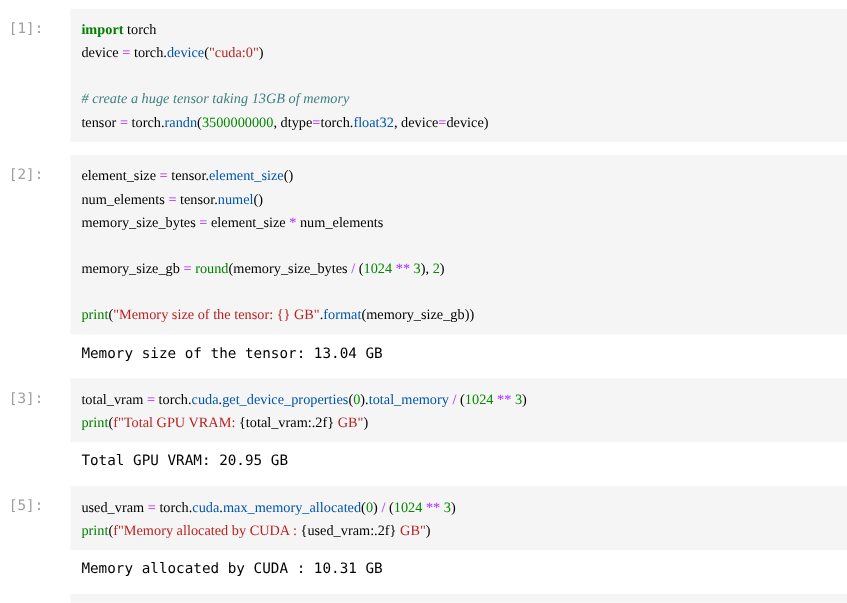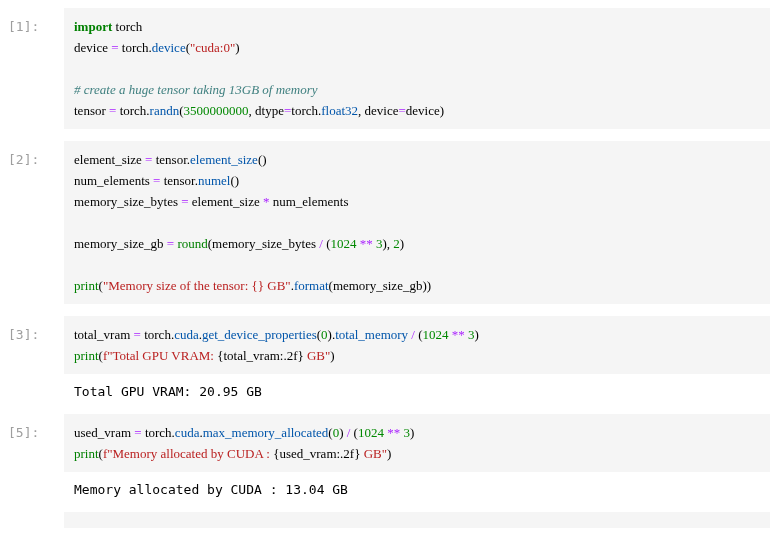--- a/index.html
+++ b/index.html
@@ -65,20 +65,24 @@
         </div>
       </div>
     </div>
     <div class="cellgroup">
       <div class="cell">
         <div class="prompt">[2]:</div>
         <div class="editor">
           <pre class="code"><div class="line"><span class="tok-pl">element_size </span><span class="tok-op">=</span><span class="tok-pl"> tensor.</span><span class="tok-pr">element_size</span><span class="tok-pl">()</span></div><div class="line"><span class="tok-pl">num_elements </span><span class="tok-op">=</span><span class="tok-pl"> tensor.</span><span class="tok-pr">numel</span><span class="tok-pl">()</span></div><div class="line"><span class="tok-pl">memory_size_bytes </span><span class="tok-op">=</span><span class="tok-pl"> element_size </span><span class="tok-op">*</span><span class="tok-pl"> num_elements</span></div><div class="line">&nbsp;</div><div class="line"><span class="tok-pl">memory_size_gb </span><span class="tok-op">=</span><span class="tok-pl"> </span><span class="tok-bi">round</span><span class="tok-pl">(memory_size_bytes </span><span class="tok-op">/</span><span class="tok-pl"> (</span><span class="tok-nu">1024</span><span class="tok-pl"> </span><span class="tok-op">**</span><span class="tok-pl"> </span><span class="tok-nu">3</span><span class="tok-pl">), </span><span class="tok-nu">2</span><span class="tok-pl">)</span></div><div class="line">&nbsp;</div><div class="line"><span class="tok-bi">print</span><span class="tok-pl">(</span><span class="tok-st">"Memory size of the tensor: {} GB"</span><span class="tok-pl">.</span><span class="tok-pr">format</span><span class="tok-pl">(memory_size_gb))</span></div></pre>
         </div>
       </div>
+      <div class="outrow">
+        <div class="outspacer"></div>
+        <div class="outtext">Memory size of the tensor: 13.04 GB</div>
+      </div>
     </div>
     <div class="cellgroup">
       <div class="cell">
         <div class="prompt">[3]:</div>
         <div class="editor">
           <pre class="code"><div class="line"><span class="tok-pl">total_vram </span><span class="tok-op">=</span><span class="tok-pl"> torch.</span><span class="tok-pr">cuda</span><span class="tok-pl">.</span><span class="tok-pr">get_device_properties</span><span class="tok-pl">(</span><span class="tok-nu">0</span><span class="tok-pl">).</span><span class="tok-pr">total_memory</span><span class="tok-pl"> </span><span class="tok-op">/</span><span class="tok-pl"> (</span><span class="tok-nu">1024</span><span class="tok-pl"> </span><span class="tok-op">**</span><span class="tok-pl"> </span><span class="tok-nu">3</span><span class="tok-pl">)</span></div><div class="line"><span class="tok-bi">print</span><span class="tok-pl">(</span><span class="tok-st">f"Total GPU VRAM: </span><span class="tok-pl">{total_vram:.2f}</span><span class="tok-st"> GB"</span><span class="tok-pl">)</span></div></pre>
         </div>
       </div>
       <div class="outrow">
         <div class="outspacer"></div>
@@ -87,21 +91,21 @@
     </div>
     <div class="cellgroup">
       <div class="cell">
         <div class="prompt">[5]:</div>
         <div class="editor">
           <pre class="code"><div class="line"><span class="tok-pl">used_vram </span><span class="tok-op">=</span><span class="tok-pl"> torch.</span><span class="tok-pr">cuda</span><span class="tok-pl">.</span><span class="tok-pr">max_memory_allocated</span><span class="tok-pl">(</span><span class="tok-nu">0</span><span class="tok-pl">) </span><span class="tok-op">/</span><span class="tok-pl"> (</span><span class="tok-nu">1024</span><span class="tok-pl"> </span><span class="tok-op">**</span><span class="tok-pl"> </span><span class="tok-nu">3</span><span class="tok-pl">)</span></div><div class="line"><span class="tok-bi">print</span><span class="tok-pl">(</span><span class="tok-st">f"Memory allocated by CUDA : </span><span class="tok-pl">{used_vram:.2f}</span><span class="tok-st"> GB"</span><span class="tok-pl">)</span></div></pre>
         </div>
       </div>
       <div class="outrow">
         <div class="outspacer"></div>
-        <div class="outtext">Memory allocated by CUDA : 13.04 GB</div>
+        <div class="outtext">Memory allocated by CUDA : 10.31 GB</div>
       </div>
     </div>
     <div class="cellgroup">
       <div class="cell">
         <div class="prompt"></div>
         <div class="editor"></div>
       </div>
     </div>
   </div>
 

